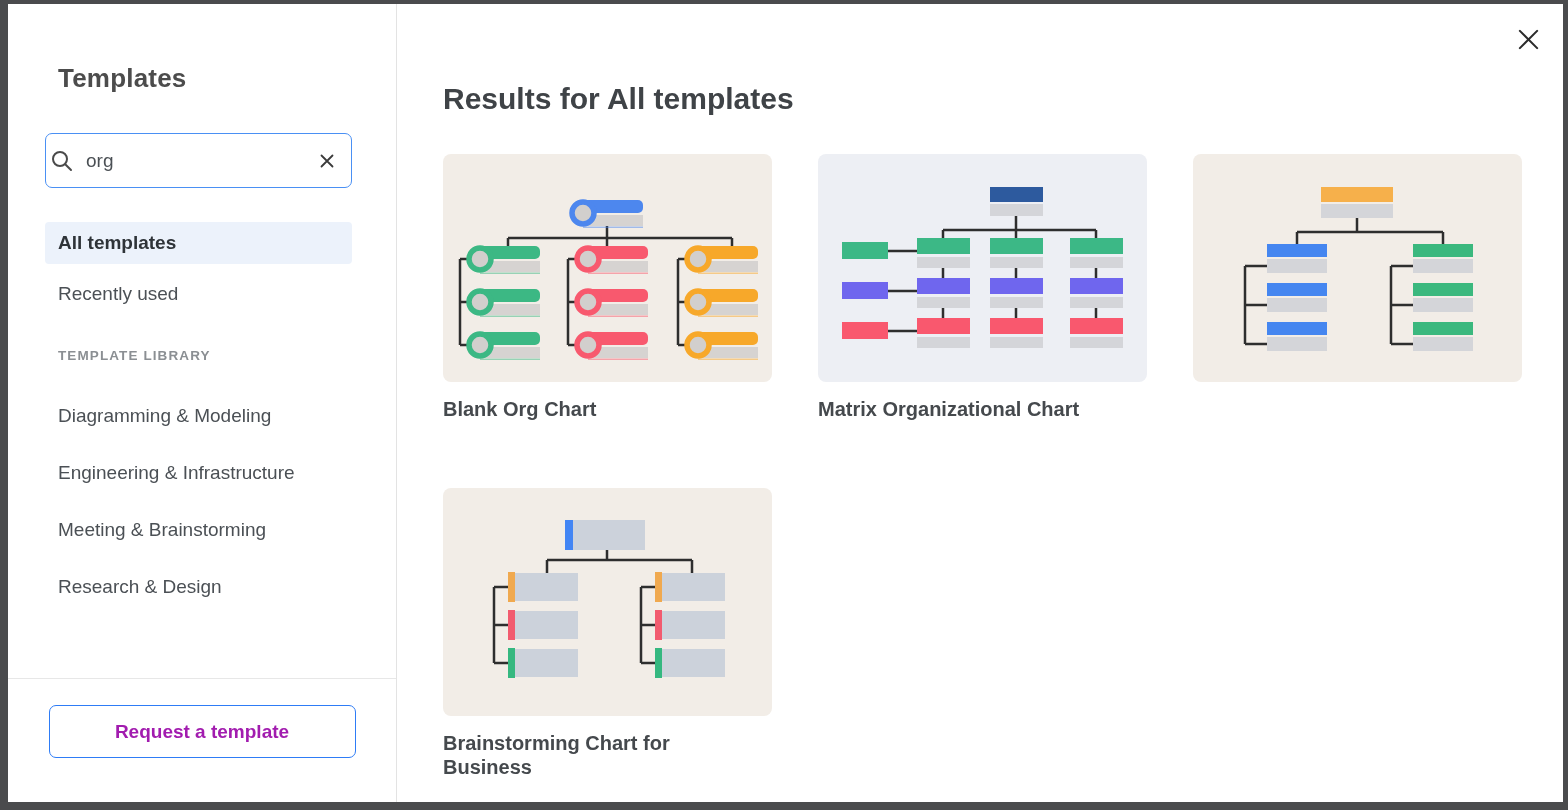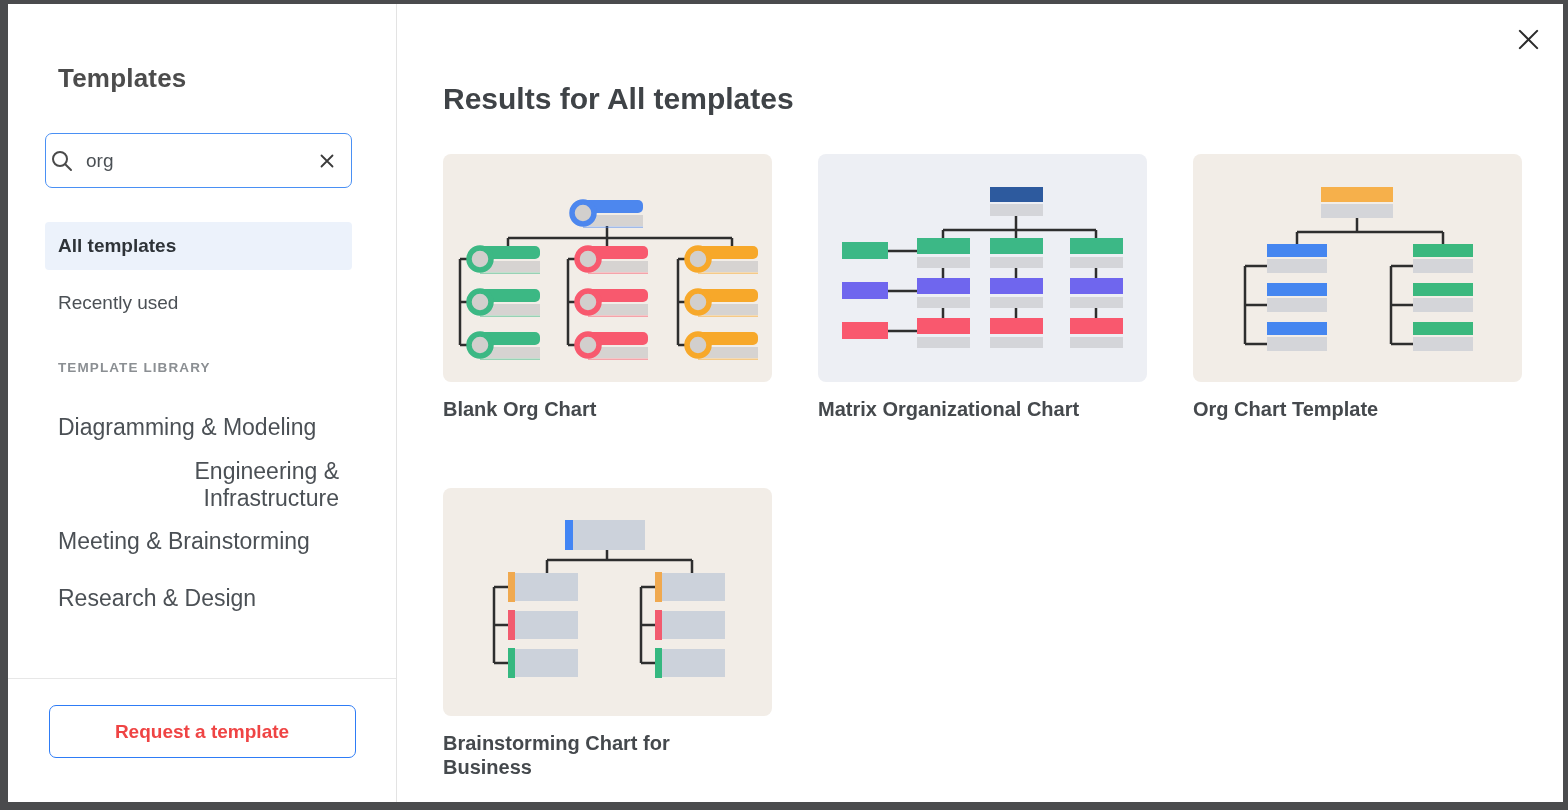--- a/index.html
+++ b/index.html
@@ -24,41 +24,41 @@
     border:1.5px solid #4a90f4;border-radius:7px;
     display:flex;align-items:center;gap:12px;padding:0 14px 0 4px;background:#fff;
   }
   .search-box input{
     flex:1;min-width:0;border:none;outline:none;background:transparent;
     font-family:"Liberation Sans",sans-serif;font-size:19px;color:#4b5055;padding:0;
   }
   .icon-btn{background:none;border:none;padding:2px;cursor:pointer;display:flex;align-items:center;}
   .nav{margin-top:34px;width:307px;}
   .nav-item{
-    height:48px;display:flex;align-items:center;box-sizing:border-box;
+    height:42px;display:flex;align-items:center;box-sizing:border-box;
     padding:0 13px;font-size:19px;color:#4b5055;border-radius:4px;cursor:pointer;
   }
   .nav-item.selected{background:#ecf2fb;color:#2e3338;font-weight:600;margin-bottom:9px;}
   .section-label{
     margin-top:30px;height:20px;display:flex;align-items:center;padding:0 13px;
     font-size:13.5px;font-weight:600;letter-spacing:1.1px;color:#8b8f93;
   }
   .lib-list{margin-top:22px;}
   .lib-item{
     height:57px;display:flex;align-items:center;padding:0 13px;
-    font-size:23px;color:#4b5055;cursor:pointer;text-align:right;
+    font-size:19px;color:#4b5055;cursor:pointer;text-align:right;
   }
   .sidebar-footer{
     position:absolute;left:0;right:0;bottom:0;height:123px;
     border-top:1px solid #e7e7e7;display:flex;justify-content:center;align-items:flex-start;
   }
   .request-btn{
     margin-top:26px;width:307px;height:53px;box-sizing:border-box;
     border:1.5px solid #2e7cf6;border-radius:7px;background:#fff;
-    color:#ef4444;font-family:"Liberation Sans",sans-serif;font-size:19px;font-weight:600;cursor:pointer;
+    color:#a21caf;font-family:"Liberation Sans",sans-serif;font-size:19px;font-weight:600;cursor:pointer;
   }
   
   .main{flex:1;position:relative;padding-left:46px;box-sizing:border-box;}
   .close-btn{
     position:absolute;top:18px;right:18px;width:34px;height:34px;
     background:none;border:none;cursor:pointer;display:flex;align-items:center;justify-content:center;
   }
   .results-heading{margin:78px 0 0;font-size:30px;font-weight:600;color:#3f4347;}
   .grid{
     margin-top:38px;display:grid;grid-template-columns:repeat(3,329px);
@@ -244,21 +244,20 @@
               <rect x="74" y="183" width="60" height="14" fill="#d4d5d9"></rect>
 
             <rect x="220" y="90" width="60" height="13" fill="#3bb87e"></rect>
               <rect x="220" y="105" width="60" height="14" fill="#d4d5d9"></rect>
             <rect x="220" y="129" width="60" height="13" fill="#3bb87e"></rect>
               <rect x="220" y="144" width="60" height="14" fill="#d4d5d9"></rect>
             <rect x="220" y="168" width="60" height="13" fill="#3bb87e"></rect>
               <rect x="220" y="183" width="60" height="14" fill="#d4d5d9"></rect>
           </g>
         </svg>
-        <div class="card-title">Org Chart Template</div>
       </div>
 
       <div class="card">
         <svg class="thumb thumb-beige" viewBox="0 0 329 228">
           <g stroke="#2e2e2e" stroke-width="2.5" fill="none">
             <path d="M164 62 V72 M104 72 H249 M104 72 V85 M249 72 V85"></path>
             <path d="M51 99 V175 M51 99 H65 M51 137 H65 M51 175 H65"></path>
             <path d="M198 99 V175 M198 99 H212 M198 137 H212 M198 175 H212"></path>
           </g>
           <g>

